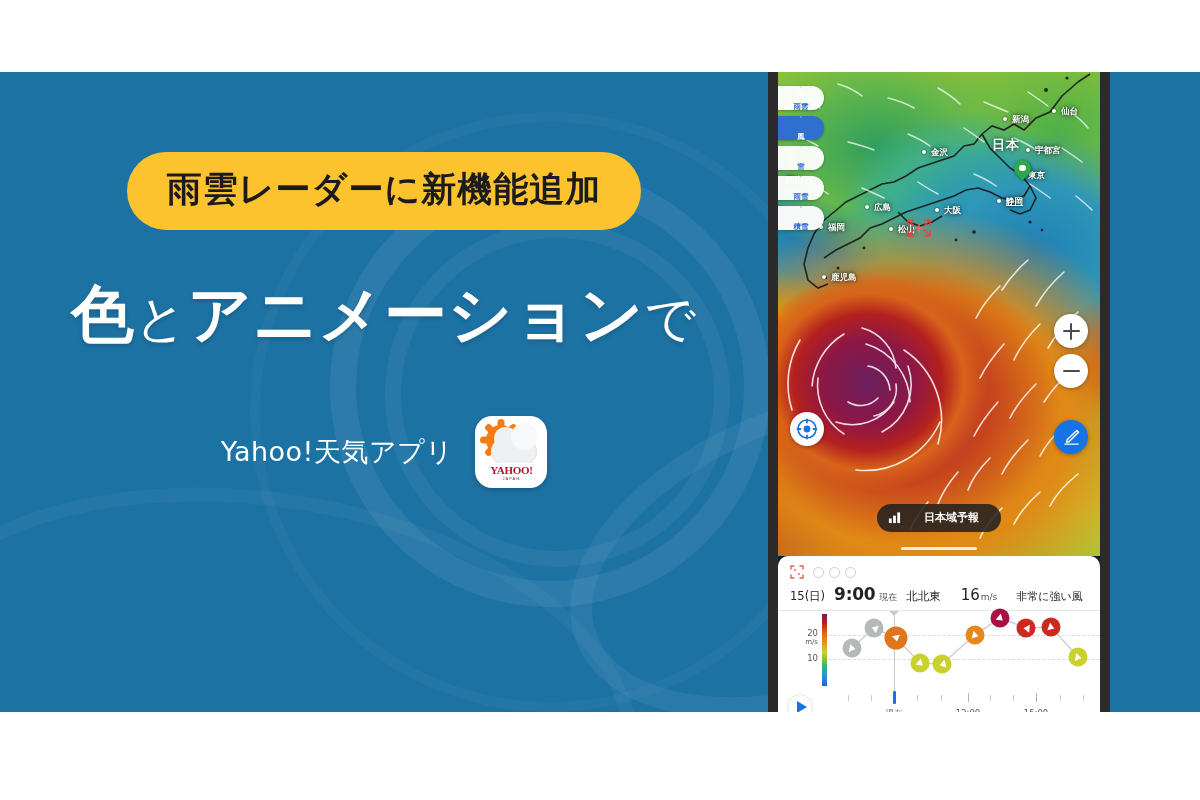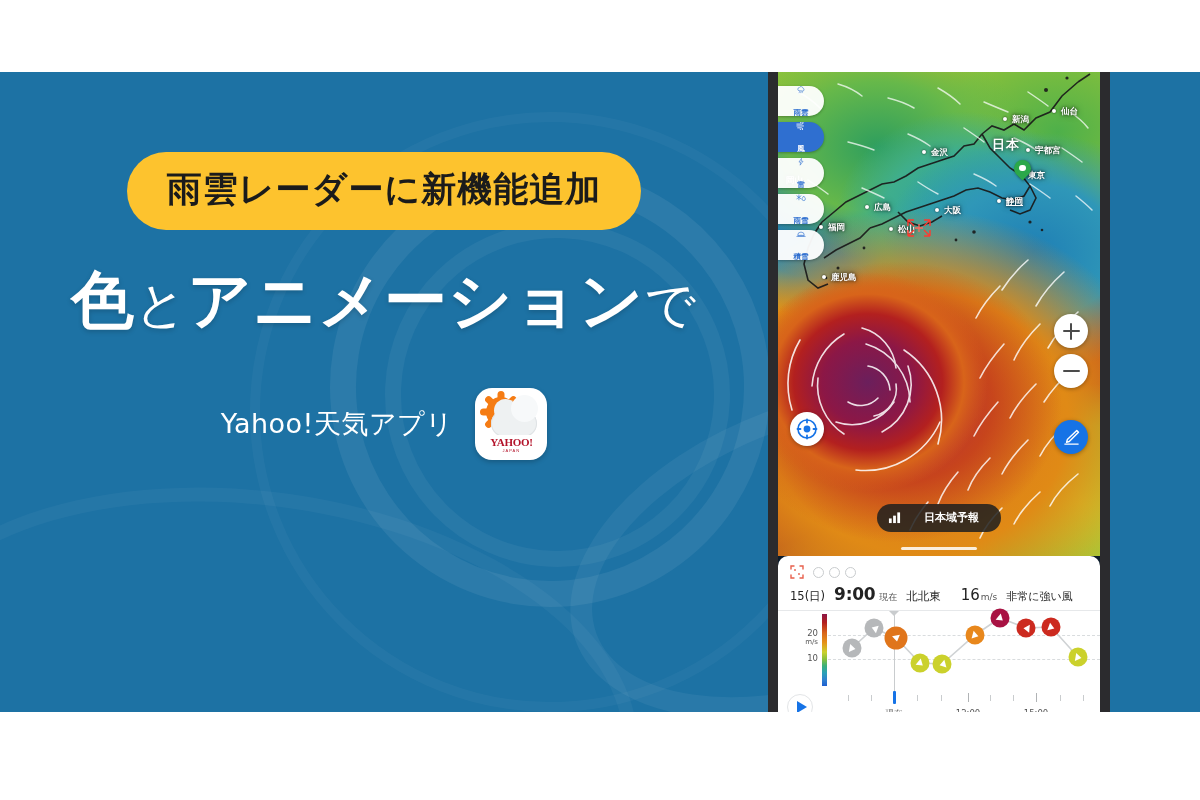--- a/index.html
+++ b/index.html
@@ -28,20 +28,21 @@
   #swirl-d { left: 560px; top: 330px; width: 520px; height: 300px; border-width: 22px;
              border-color: rgba(255,255,255,0.055); transform: rotate(-20deg); }
   #swirl-e { left: -120px; top: 420px; width: 760px; height: 430px; border-width: 14px;
              border-color: rgba(255,255,255,0.04); transform: rotate(8deg); }
 
   
   #copy {
     position: absolute; left: 0; top: 0; width: 768px; height: 640px;
     display: flex; flex-direction: column; align-items: center;
     z-index: 5;
+    gap: 14px;
   }
 
   
   #badge {
     margin-top: 80px;
     background: #fdc32e; color: #1b1b1b;
     border-radius: 44px;
     padding: 14px 40px 17px 40px;
     font-size: 35px; font-weight: bold; letter-spacing: 1px;
     white-space: nowrap;
@@ -135,21 +136,21 @@
                    border-radius: 50% 50% 50% 0; background: #2ba84a;
                    transform: rotate(-45deg); box-shadow: 0 1px 3px rgba(0,0,0,0.5); }
   #map-pin .dot  { position: absolute; left: 5.2px; top: 4.6px; width: 6.5px; height: 6.5px;
                    border-radius: 50%; background: #fff; }
   #typhoon-mark { position: absolute; width: 26px; height: 20px; }
 
   
   #layerbar { position: absolute; left: 0; top: 14px; width: 52px;
               display: flex; flex-direction: column; gap: 6px; z-index: 9; }
   .layer-btn {
-    width: 46px; height: 30px; border-radius: 0 21px 21px 0;
+    width: 46px; height: 24px; border-radius: 0 21px 21px 0;
     background: rgba(255,255,255,0.95);
     display: flex; flex-direction: column; align-items: center; justify-content: center;
     gap: 15px; box-shadow: 0 1px 3px rgba(0,0,0,0.3);
   }
   .layer-btn.active { background: #2f6fd0; }
   .layer-btn .ico { width: 20px; height: 17px; display: block; }
   .layer-btn .lbl { font-size: 7.5px; color: #2f6fd0; font-weight: bold; line-height: 1;
                     font-family: "DejaVu Sans","Liberation Sans",sans-serif; }
   .layer-btn.active .lbl { color: #ffffff; }
 
@@ -186,21 +187,21 @@
   #dots { display: flex; gap: 5px; }
   .dot-o { width: 11px; height: 11px; border-radius: 50%; border: 1.4px solid #c9ccce; }
   #sheet-head { display: flex; align-items: baseline; gap: 0; padding: 5px 0 0 12px;
                 color: #222; white-space: nowrap; font-family: "DejaVu Sans","Liberation Sans",sans-serif; }
   #h-date { font-size: 11.5px; }
   #h-time { font-size: 17px; font-weight: bold; margin-left: 9px; letter-spacing: -0.3px; }
   #h-now  { font-size: 9px; color: #555; margin-left: 4px; }
   #h-dir  { font-size: 11.5px; margin-left: 9px; }
   #h-spd  { font-size: 15px; margin-left: 20px; }
   #h-unit { font-size: 9px; color: #555; margin-left: 1px; }
-  #h-desc { font-size: 11px; margin-left: 9px; }
+  #h-desc { font-size: 11px; margin-left: 19px; }
   #sheet-rule { height: 1px; background: #e6e8ea; margin-top: 6px; }
 
   #chart-area { position: relative; height: 82px; padding-left: 48px; }
   #cbar { position: absolute; left: 44px; top: 3px; width: 5px; height: 72px;
           background: linear-gradient(to bottom,
             #8c1746 0%, #b3201f 12%, #d8641a 26%, #e5931a 40%,
             #cbd12c 53%, #86c03c 63%, #3bb07a 72%, #2aa0b8 82%, #2f7fd0 92%, #1d5fd0 100%); }
   .ylab { position: absolute; color: #555; font-size: 8.5px; text-align: right;
           font-family: "DejaVu Sans","Liberation Sans",sans-serif; }
   .ylab .u { display: block; font-size: 7px; }

